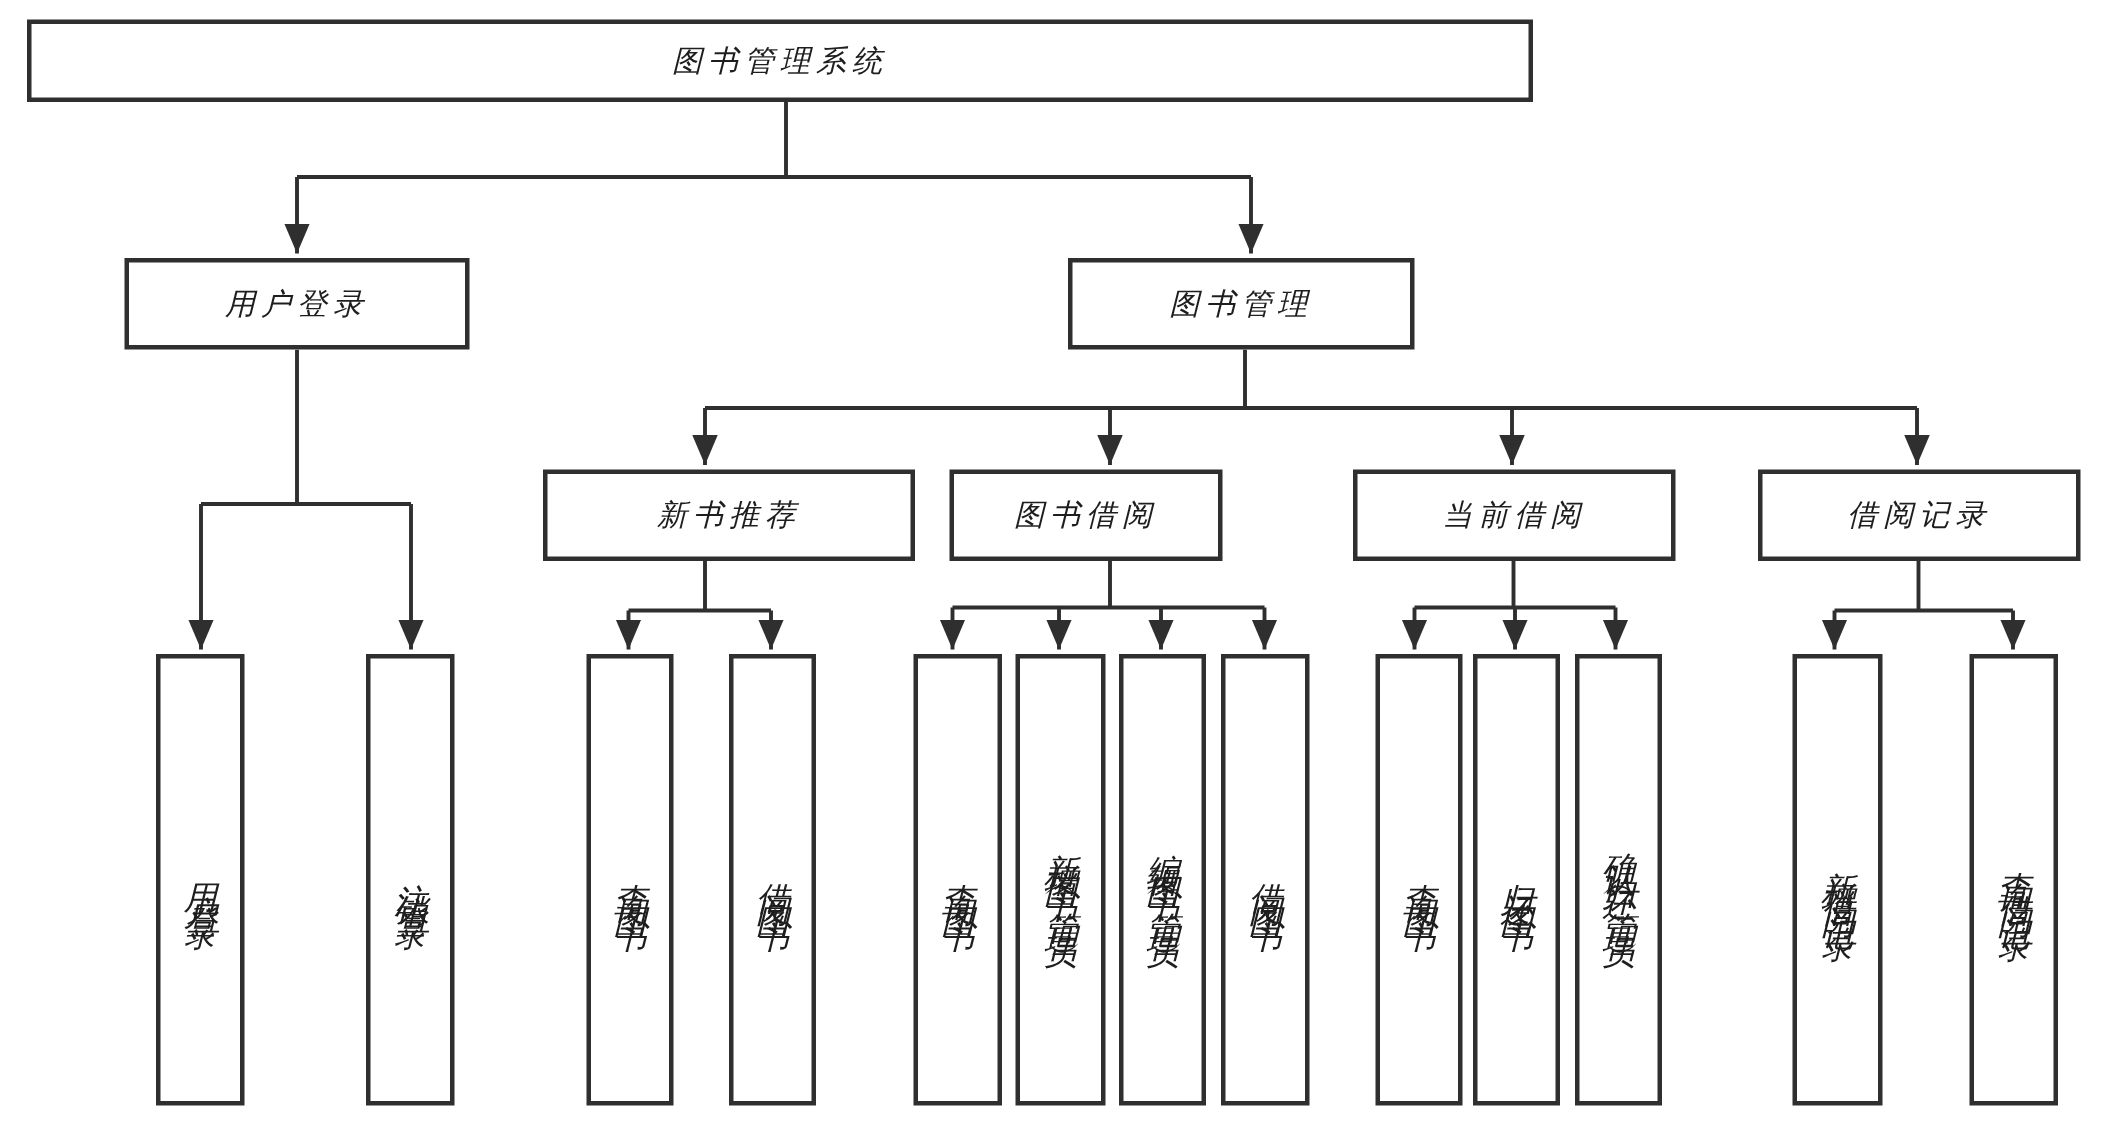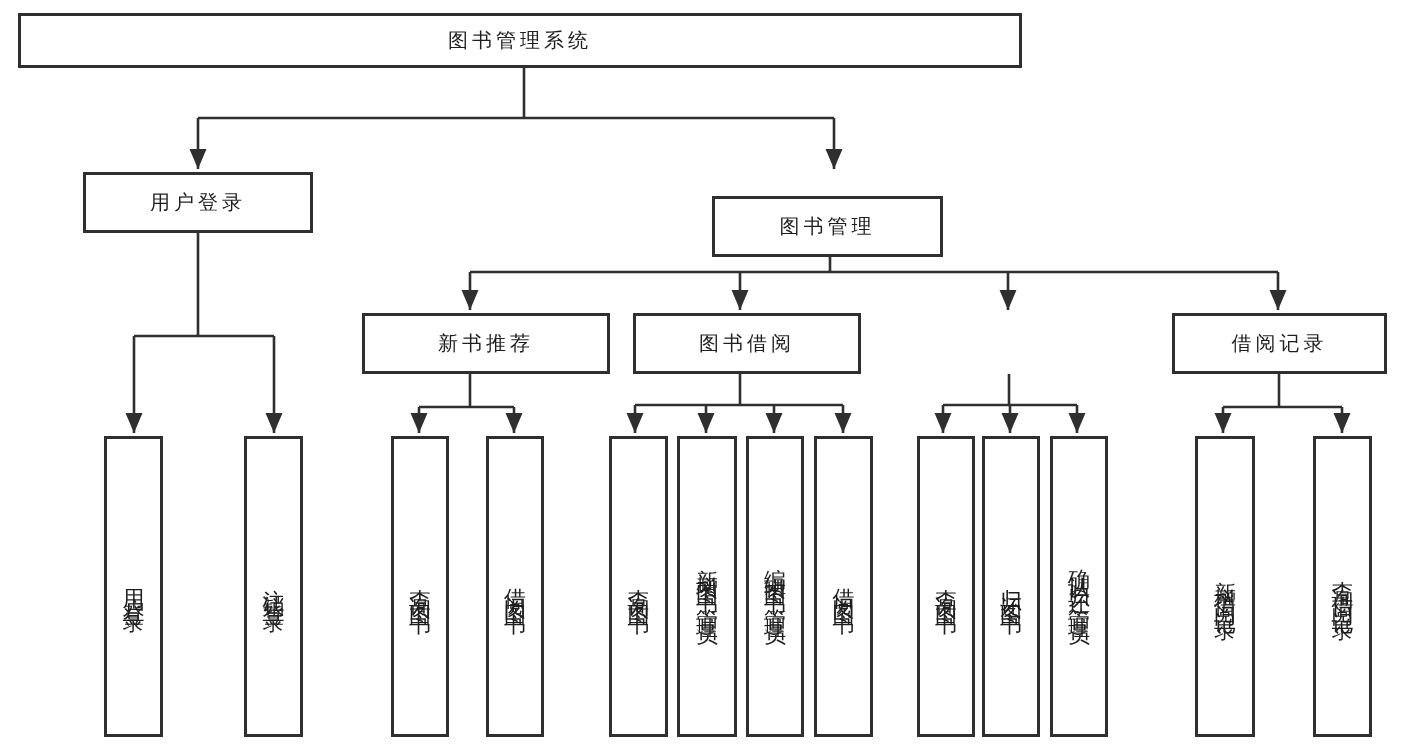--- a/index.html
+++ b/index.html
@@ -1,34 +1,34 @@
 <!DOCTYPE html>
 <html><head>
 <meta charset="utf-8">
 <style>
   html,body{margin:0;padding:0;background:#ffffff;}
   .stage{
     position:relative;width:1405px;height:747px;background:#ffffff;
-    font-family:"Liberation Sans","DejaVu Sans",sans-serif;overflow:hidden;
+    font-family:"Liberation Sans","DejaVu Sans",sans-serif;overflow:hidden;font-style:italic;
   }
   svg.connectors{position:absolute;left:0;top:0;width:1405px;height:747px;z-index:1;}
   .ln{stroke:#2f2f2f;stroke-width:2.6;fill:none;}
   .box{
     position:absolute;box-sizing:border-box;border:3px solid #2f2f2f;background:#ffffff;
     display:flex;align-items:center;justify-content:center;color:#1e1e1e;z-index:2;
   }
   .hbox{font-size:20px;letter-spacing:4px;white-space:nowrap;}
   .leaf{top:436px;height:301px;font-size:22px;}
   .leaf .vlabel{writing-mode:vertical-rl;letter-spacing:8px;line-height:1;}
   
   #n-root{left:18px;top:13px;width:1004px;height:55px;}
   #n-user-login{left:83px;top:172px;width:230px;height:61px;}
-  #n-book-mgmt{left:712px;top:172px;width:231px;height:61px;margin-top:24px;}
+  #n-book-mgmt{left:712px;top:172px;width:231px;height:61px;}
   #n-g0{left:362px;top:313px;width:248px;height:61px;}
-  #n-g1{left:633px;top:313px;width:228px;height:61px;justify-content:center;}
+  #n-g1{left:633px;top:313px;width:182px;height:61px;justify-content:center;}
   #n-g2{left:902px;top:313px;width:215px;height:61px;}
   #n-g3{left:1172px;top:313px;width:215px;height:61px;}
   #n-l0a{left:104px;width:59px;}
   #n-l0b{left:244px;width:59px;}
   #n-l1a{left:391px;width:58px;}
   #n-l1b{left:486px;width:58px;}
   #n-l2a{left:609px;width:59px;}
   #n-l2b{left:677px;width:60px;}
   #n-l2c{left:746px;width:58px;}
   #n-l2d{left:814px;width:59px;}
@@ -105,20 +105,23 @@
   <div class="box hbox" id="n-book-mgmt">
     <span>图书管理</span>
   </div>
 
   <div class="box hbox" id="n-g0">
     <span>新书推荐</span>
   </div>
   <div class="box hbox" id="n-g1">
     <span>图书借阅</span>
   </div>
+  <div class="box hbox" id="n-g2">
+    <span>当前借阅</span>
+  </div>
   <div class="box hbox" id="n-g3">
     <span>借阅记录</span>
   </div>
 
   <div class="box leaf" id="n-l0a">
     <span class="vlabel">用户登录</span>
   </div>
   <div class="box leaf" id="n-l0b">
     <span class="vlabel">注销登录</span>
   </div>

